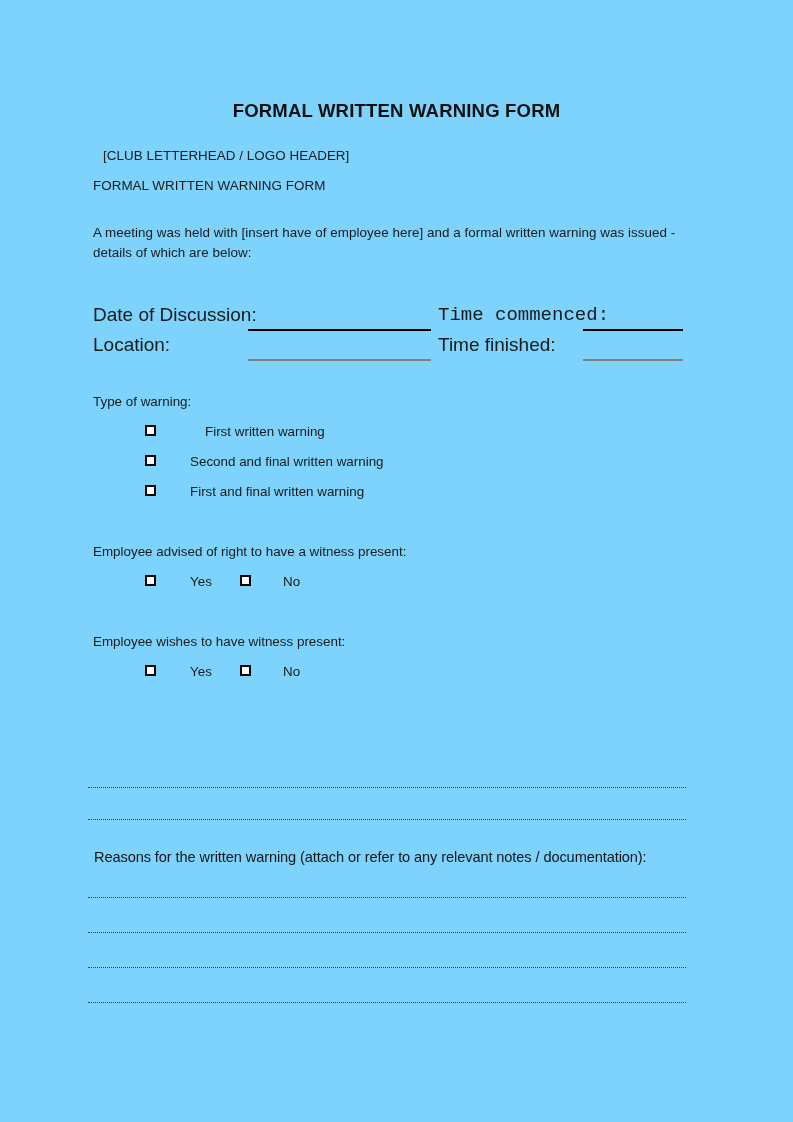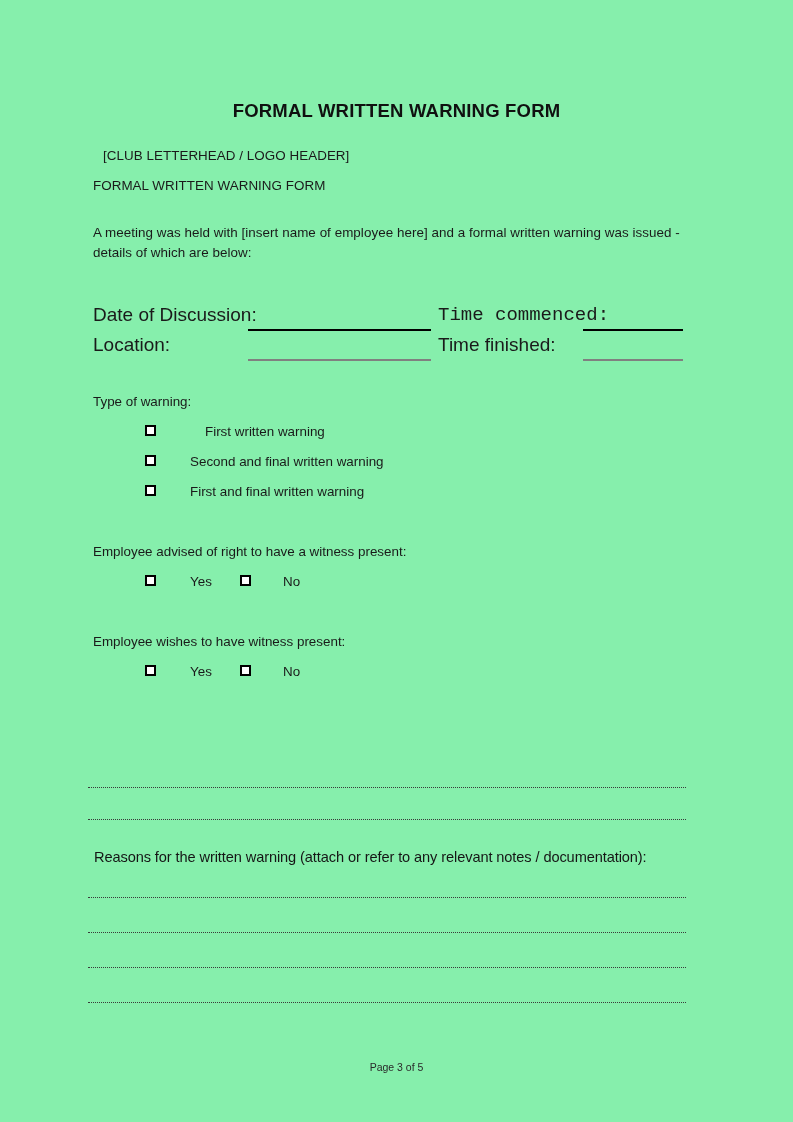--- a/index.html
+++ b/index.html
@@ -9,21 +9,21 @@
     background: #ffffff;
   }
   body {
     font-family: "Liberation Sans", sans-serif;
     color: #000000;
   }
   .page {
     position: relative;
     width: 793px;
     height: 1122px;
-    background: #86efac;
+    background: #7dd3fc;
     overflow: hidden;
     box-sizing: border-box;
   }
 
   
   .doc-title {
     position: absolute;
     left: 0;
     top: 100px;
     width: 793px;
@@ -159,21 +159,21 @@
 </head>
 <body>
 
 <div class="page">
 
   <div class="doc-title">FORMAL WRITTEN WARNING FORM</div>
 
   <div class="body-text header-line-1">[CLUB LETTERHEAD / LOGO HEADER]</div>
   <div class="body-text header-line-2">FORMAL WRITTEN WARNING FORM</div>
 
-  <div class="body-text intro">A meeting was held with [insert name of employee here] and a formal written warning was issued - details of which are below:</div>
+  <div class="body-text intro">A meeting was held with [insert have of employee here] and a formal written warning was issued - details of which are below:</div>
 
   <div class="field-label lbl-date">Date of Discussion:</div>
   <div class="rule rule-dark rule-date"></div>
 
   <div class="field-label lbl-location">Location:</div>
   <div class="rule rule-gray rule-location"></div>
 
   <div class="field-label lbl-tcomm">Time commenced:</div>
   <div class="rule rule-dark rule-tcomm"></div>
 
@@ -205,15 +205,14 @@
 
   <div class="dotline dot-w1"></div>
   <div class="dotline dot-w2"></div>
 
   <div class="reasons-heading">Reasons for the written warning (attach or refer to any relevant notes / documentation):</div>
   <div class="dotline dot-r1"></div>
   <div class="dotline dot-r2"></div>
   <div class="dotline dot-r3"></div>
   <div class="dotline dot-r4"></div>
 
-  <div class="footer">Page 3 of 5</div>
 
 </div>
 
 </body></html>

